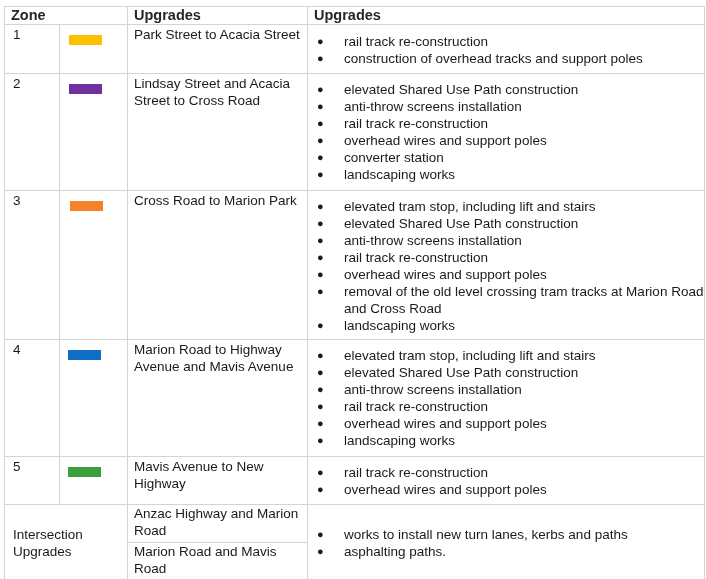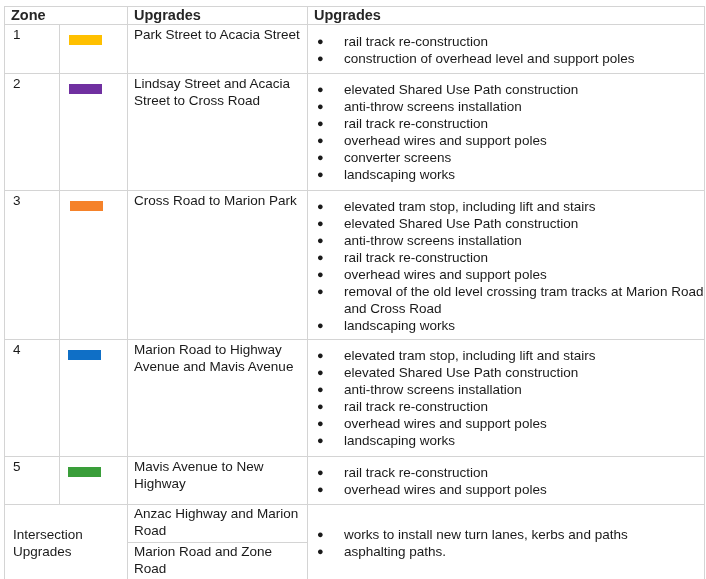--- a/index.html
+++ b/index.html
@@ -36,38 +36,38 @@
 
   <tr style="height:49px">
     <td class="zone-num">1</td>
     <td class="swatch-cell">
           <div class="swatch" style="left:9px;top:10px;background:#ffc000"></div>
         </td>
     <td class="loc">Park Street to Acacia Street</td>
     <td class="act" style="padding-top:8px">
       <ul>
         <li><span class="bullet">●</span><span>rail track re-construction</span></li>
-        <li><span class="bullet">●</span><span>construction of overhead level and support poles</span></li>
+        <li><span class="bullet">●</span><span>construction of overhead tracks and support poles</span></li>
       </ul>
     </td>
   </tr>
 
   <tr style="height:117px">
     <td class="zone-num">2</td>
     <td class="swatch-cell">
           <div class="swatch" style="left:9px;top:10px;background:#7030a0"></div>
         </td>
     <td class="loc">Lindsay Street and Acacia Street to Cross Road</td>
     <td class="act" style="padding-top:7px">
       <ul>
         <li><span class="bullet">●</span><span>elevated Shared Use Path construction</span></li>
         <li><span class="bullet">●</span><span>anti-throw screens installation</span></li>
         <li><span class="bullet">●</span><span>rail track re-construction</span></li>
         <li><span class="bullet">●</span><span>overhead wires and support poles</span></li>
-        <li><span class="bullet">●</span><span>converter screens</span></li>
+        <li><span class="bullet">●</span><span>converter station</span></li>
         <li><span class="bullet">●</span><span>landscaping works</span></li>
       </ul>
     </td>
   </tr>
 
   <tr style="height:149px">
     <td class="zone-num">3</td>
     <td class="swatch-cell">
           <div class="swatch" style="left:10px;top:10px;background:#f5822a"></div>
         </td>
@@ -121,16 +121,16 @@
     <td class="iu-label" colspan="2" rowspan="2">Intersection Upgrades</td>
     <td class="loc" style="padding-top:0">Anzac Highway and Marion Road</td>
     <td class="act" rowspan="2" style="vertical-align:middle">
       <ul>
         <li><span class="bullet">●</span><span>works to install new turn lanes, kerbs and paths</span></li>
         <li><span class="bullet">●</span><span>asphalting paths.</span></li>
       </ul>
     </td>
   </tr>
   <tr style="height:38px">
-    <td class="loc" style="padding-top:0">Marion Road and Zone Road</td>
+    <td class="loc" style="padding-top:0">Marion Road and Mavis Road</td>
   </tr>
 </tbody>
   </table>
 
 </body></html>

